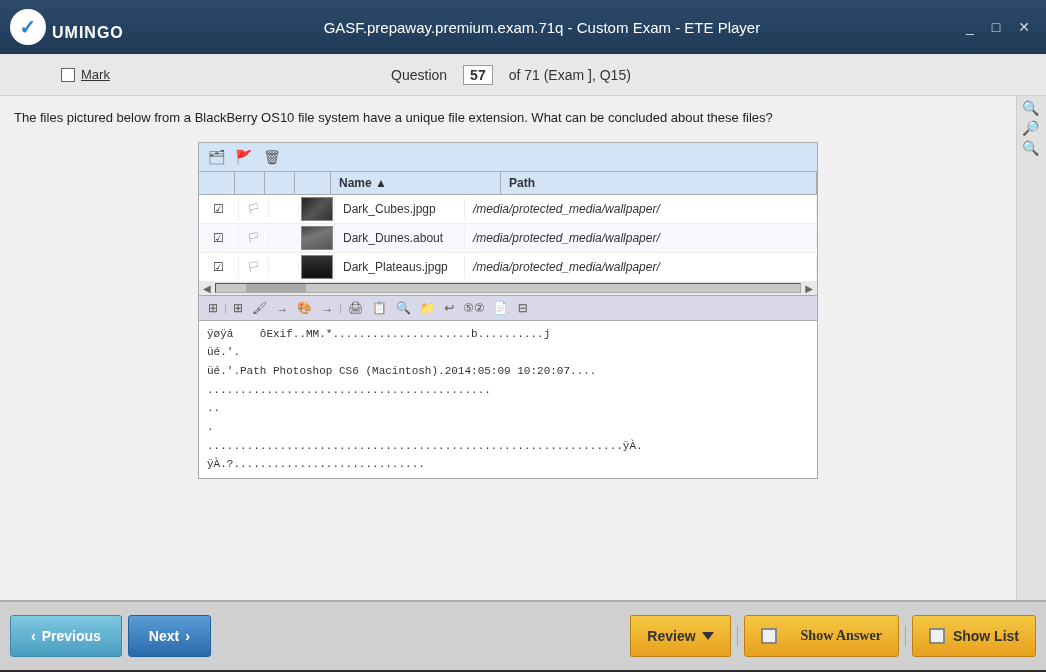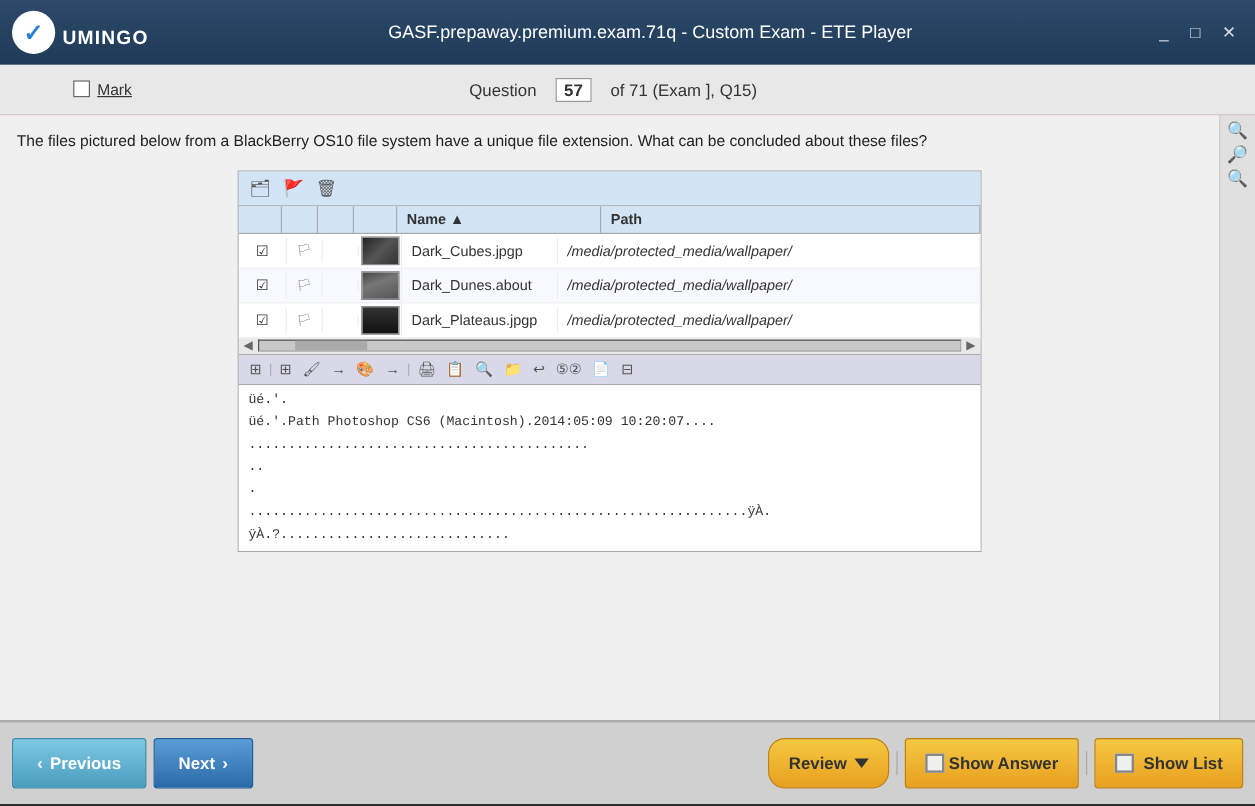--- a/index.html
+++ b/index.html
@@ -76,21 +76,21 @@
       background: #e8e8e8;
       border-bottom: 1px solid #ccc;
       padding: 8px 14px;
       display: flex;
       align-items: center;
       justify-content: space-between;
       height: 42px;
     }
     .mark-area {
       display: flex;
-      align-items: flex-start;
+      align-items: flex-end;
       gap: 6px;
       padding-left: 47px;
     }
     .mark-checkbox {
       width: 14px;
       height: 14px;
       border: 1px solid #666;
       background: white;
       display: inline-block;
     }
@@ -310,21 +310,21 @@
     }
     .nav-spacer { flex: 1; }
     .btn-review {
       background: linear-gradient(to bottom, #f5c842, #e8a020);
       border: 1px solid #c08010;
       color: #333;
       font-size: 14px;
       font-weight: bold;
       padding: 8px 16px;
       cursor: pointer;
-      border-radius: 14px;
+      border-radius: 2px;
       display: flex;
       align-items: center;
       gap: 6px;
       height: 42px;
     }
     .btn-review-arrow {
       width: 0;
       height: 0;
       border-left: 6px solid transparent;
       border-right: 6px solid transparent;
@@ -335,22 +335,23 @@
       background: linear-gradient(to bottom, #f5c842, #e8a020);
       border: 1px solid #c08010;
       color: #333;
       font-size: 14px;
       font-weight: bold;
       padding: 8px 16px;
       cursor: pointer;
       border-radius: 3px;
       display: flex;
       align-items: center;
-      gap: 4px;
+      gap: 24px;
       height: 42px;
+      font-family: Liberation Serif, serif;
     }
     .btn-show-list {
       background: linear-gradient(to bottom, #f5c842, #e8a020);
       border: 1px solid #c08010;
       color: #333;
       font-size: 14px;
       font-weight: bold;
       padding: 8px 16px;
       cursor: pointer;
       border-radius: 3px;
@@ -504,20 +505,21 @@
           <span class="tb-icon">📋</span>
           <span class="tb-icon">🔍</span>
           <span class="tb-icon">📁</span>
           <span class="tb-icon">↩</span>
           <span class="tb-icon">⑤②</span>
           <span class="tb-icon">📄</span>
           <span class="tb-icon">⊟</span>
         </div>
 
         <div class="fb-hex-area">
+          <div>ÿøÿá&nbsp;&nbsp;&nbsp;&nbsp;ôExif..MM.*.....................b..........j</div>
           <div>üé.'.</div>
           <div>üé.'.Path Photoshop CS6 (Macintosh).2014:05:09 10:20:07....</div>
           <div>...........................................</div>
           <div>..</div>
           <div>.</div>
           <div>...............................................................ÿÀ.</div>
           <div>ÿÀ.?.............................</div>
         </div>
       </div>
     </div>

